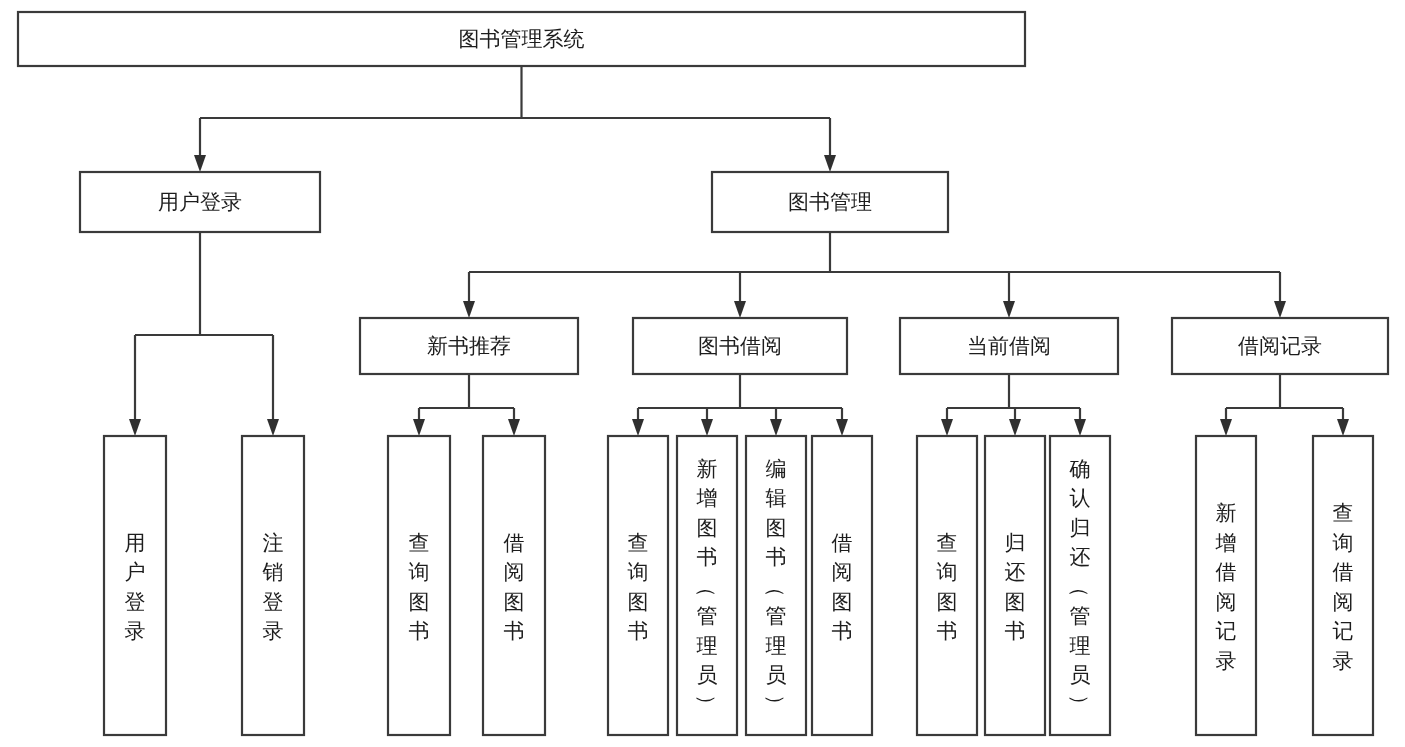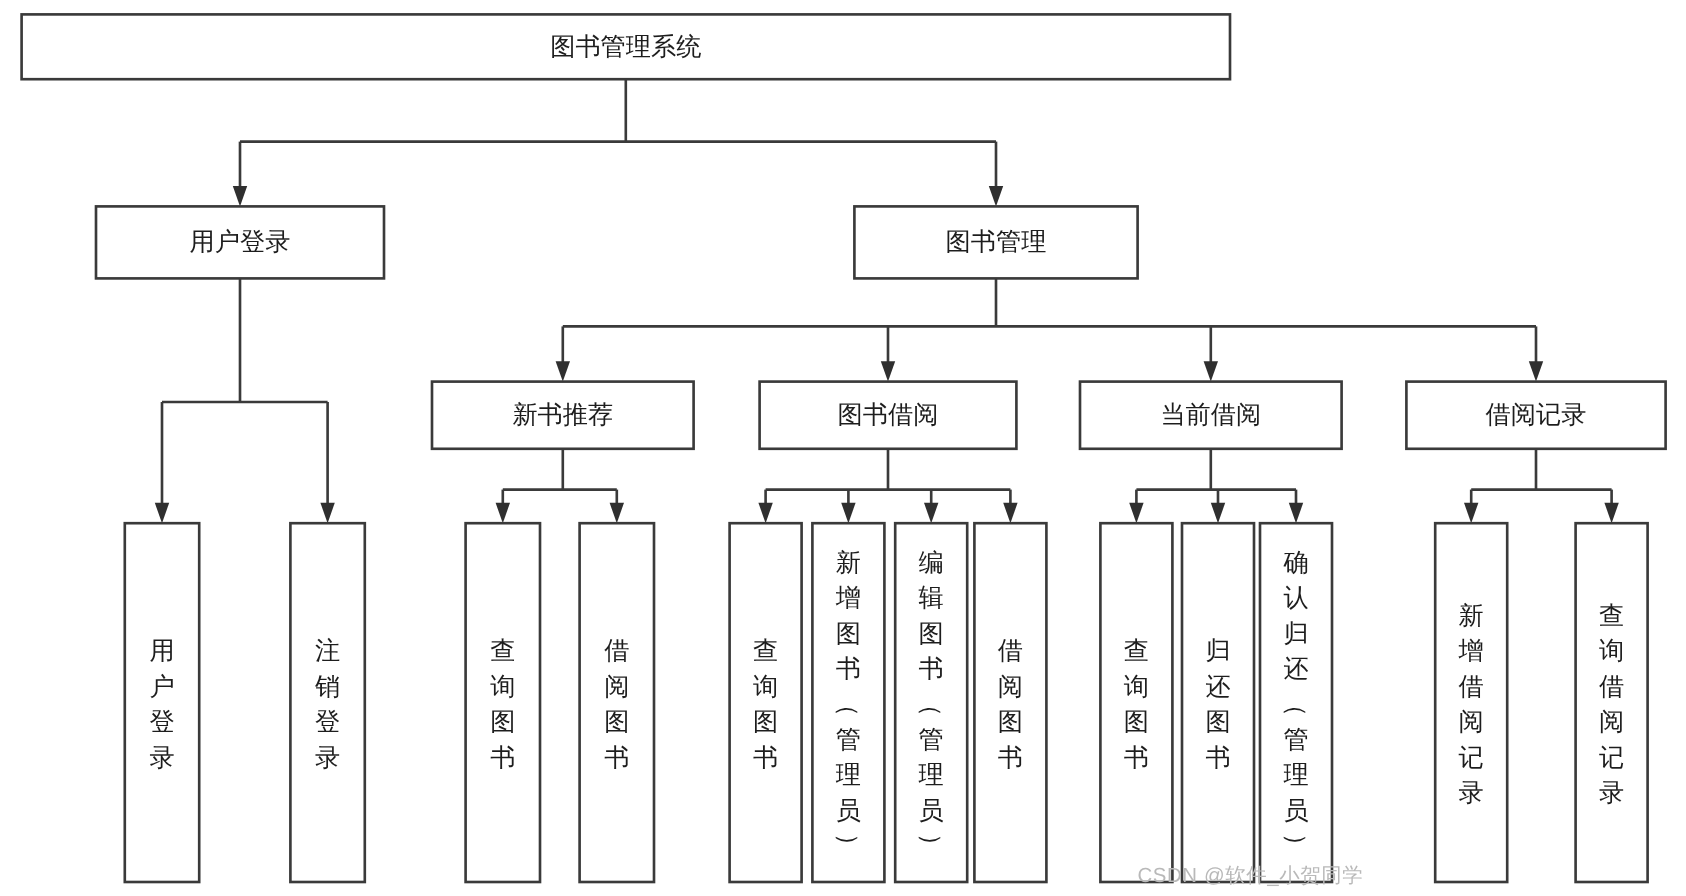--- a/index.html
+++ b/index.html
@@ -12,20 +12,21 @@
     width: 1405px;
     height: 747px;
     font-family: "Liberation Sans", "DejaVu Sans", sans-serif;
     overflow: hidden;
     position: relative;
   }
   #diagram-root {
     position: relative;
     width: 1148px;
     height: 747px;
+    padding-left: 12px;
   }
   svg.diagram-canvas {
     position: absolute;
     left: 0;
     top: 0;
     width: 1405px;
     height: 747px;
     display: block;
   }
   .node-box {
@@ -275,14 +276,13 @@
           <rect x="1313" y="436" width="60" height="299" class="node-box"></rect>
           <text x="1343" y="520.01" class="node-label-v">查</text>
           <text x="1343" y="549.51" class="node-label-v">询</text>
           <text x="1343" y="579.01" class="node-label-v">借</text>
           <text x="1343" y="608.51" class="node-label-v">阅</text>
           <text x="1343" y="638.01" class="node-label-v">记</text>
           <text x="1343" y="667.51" class="node-label-v">录</text>
         </g>
       </g>
   </svg>
-  <div class="watermark-text">CSDN @软件_小贺同学</div>
 </div>
 
 </body></html>

